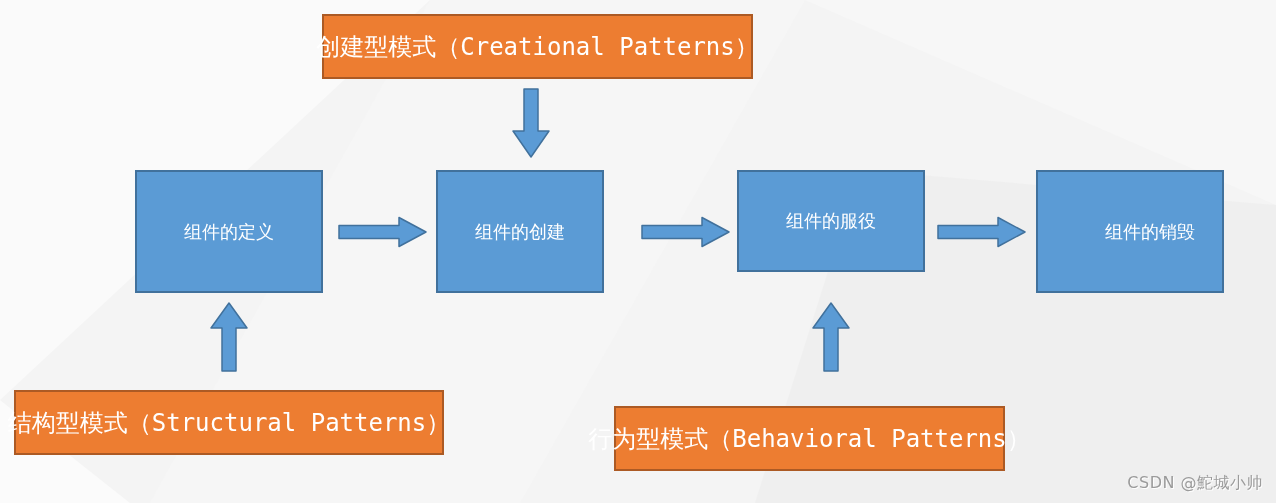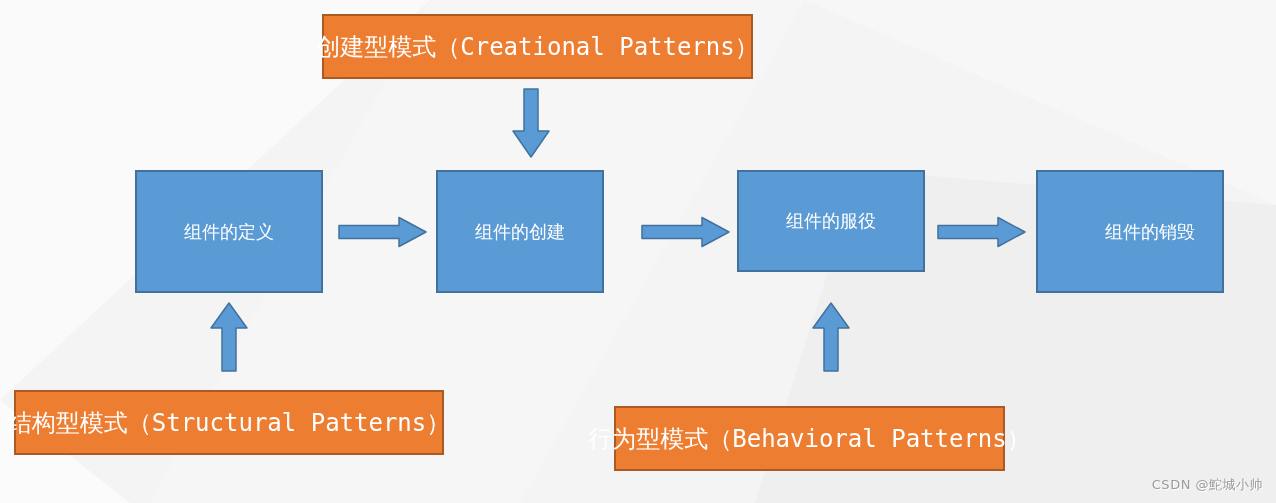--- a/index.html
+++ b/index.html
@@ -36,21 +36,21 @@
   .arrow polygon {
     fill: var(--arrow-fill, #5B9BD5);
     stroke: var(--arrow-border, #41719C);
     stroke-width: 1.5;
     stroke-linejoin: round;
   }
   .watermark {
     position: absolute;
     right: 13px;
     bottom: 9px;
-    font-size: 13px;
+    font-size: 16px;
     letter-spacing: 0.5px;
     color: var(--watermark-text, #9b9b9b);
     font-family: "DejaVu Sans", "Liberation Sans", sans-serif;
     text-shadow: 1px 1px 0 rgba(255,255,255,0.9);
   }
 </style>
 </head>
 <body>
 
 <div class="stage">

